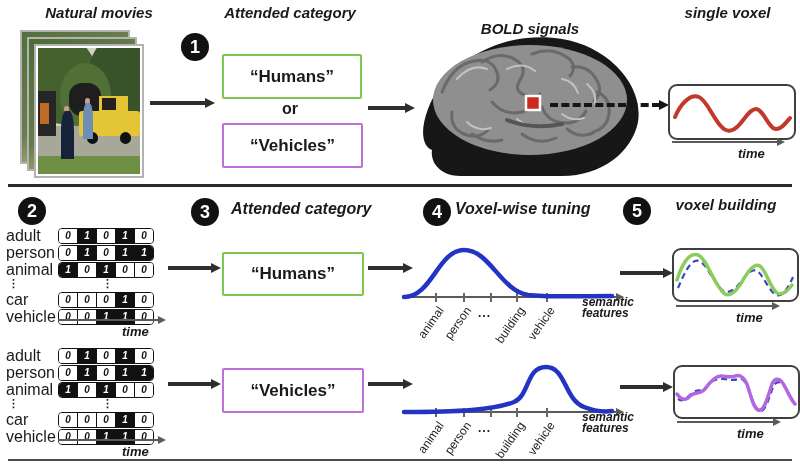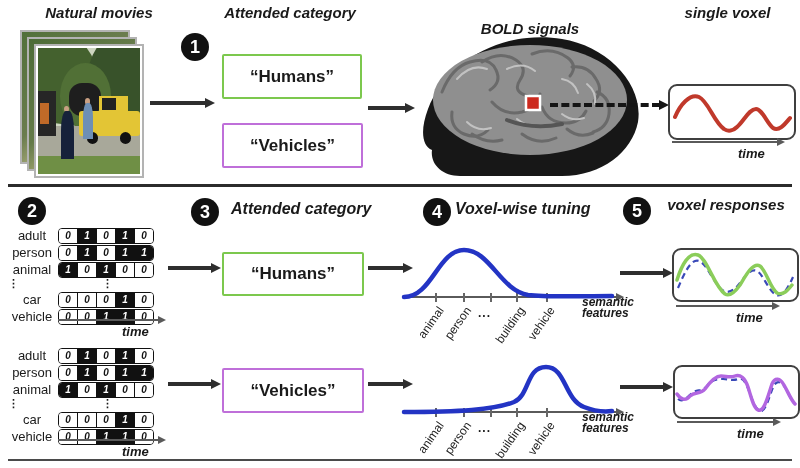--- a/index.html
+++ b/index.html
@@ -27,21 +27,21 @@
                border-bottom:4px solid transparent;border-left:8px solid #5a5a5a;}
   .timelab{position:absolute;font-style:italic;font-weight:600;font-size:13px;}
   .divider{position:absolute;left:8px;width:784px;background:#2b2b2b;}
   
   .frame{position:absolute;width:110px;height:134px;background:#fff;border:2px solid #b3b3b3;box-sizing:border-box;}
   .photo{position:absolute;inset:2px;overflow:hidden;background:#cdd5c0;}
   .photo div{position:absolute;}
   
   .matrix{position:absolute;width:160px;}
   .mrow{position:relative;display:flex;align-items:center;height:15px;margin-bottom:2px;}
-  .mlabel{width:56px;text-align:center;padding-left:4px;font-size:13px;line-height:15px;box-sizing:border-box;}
+  .mlabel{width:56px;text-align:left;padding-left:4px;font-size:16px;line-height:15px;box-sizing:border-box;}
   .cells{display:flex;border:1px solid #111;border-radius:4px;overflow:hidden;background:#fff;}
   .cell{width:18px;height:14px;font-style:italic;font-weight:700;font-size:10px;line-height:14px;
         text-align:center;border-right:1px solid #111;color:#111;background:#fff;}
   .cell:last-child{border-right:none;}
   .cell.on{background:#111;color:#fff;}
   .dotsrow{position:relative;height:11px;margin-bottom:2px;font-weight:700;font-size:11px;line-height:9px;}
   .dotsrow .d1{position:absolute;left:6px;top:0;}
   .dotsrow .d2{position:absolute;left:100px;top:0;}
   
   .tuning{position:absolute;width:232px;height:112px;}
@@ -84,20 +84,21 @@
   </div>
 
   <div class="arr" style="left:150px;top:101px;width:56px;"></div>
 
   <div class="circle" style="left:181px;top:33px;">1</div>
   <div class="title" style="left:210px;top:4px;width:160px;">Attended category</div>
 
   <div class="catbox" style="left: 222px; top: 54px; width: 136px; height: 41px; border-color: rgb(124, 200, 78);">
     <span>“Humans”</span>
   </div>
+  <div class="orlab" style="left:222px;top:100px;width:136px;">or</div>
   <div class="catbox" style="left: 222px; top: 123px; width: 137px; height: 41px; border-color: rgb(191, 111, 217);">
     <span>“Vehicles”</span>
   </div>
 
   <div class="arr" style="left:368px;top:106px;width:38px;"></div>
 
   <div class="title" style="left:455px;top:20px;width:150px;">BOLD signals</div>
 
   <svg class="abs" style="left:412px;top:34px;" width="235" height="150" viewBox="0 0 235 150">
     <path d="M115,4 C70,8 30,38 16,75 C8,96 10,112 20,116 C18,130 30,142 48,142 L150,142 C190,142 220,118 226,88 C232,50 195,12 150,5 C138,3 126,3 115,4 Z" fill="#171717"></path>
@@ -147,21 +148,21 @@
   <div class="circle" style="left:18px;top:197px;">2</div>
 
   <div class="circle" style="left:191px;top:198px;">3</div>
   <div class="title left" style="left:231px;top:200px;font-size:16px;">Attended category</div>
 
   <div class="circle" style="left:423px;top:198px;">4</div>
   <div class="title left" style="left:455px;top:200px;font-size:16px;">Voxel-wise tuning</div>
 
   <div class="circle" style="left:623px;top:197px;">5</div>
   <div class="title" style="left:652px;top:196px;width:148px;">
-    <div>voxel responses</div>
+    <div>voxel building</div>
   </div>
 
   <div class="matrix" style="left:2px;top:228px;">
     <div class="mrow">
       <div class="mlabel">adult</div>
       <div class="cells">
           <div class="cell">0</div>
           <div class="cell on">1</div>
           <div class="cell">0</div>
           <div class="cell on">1</div>

